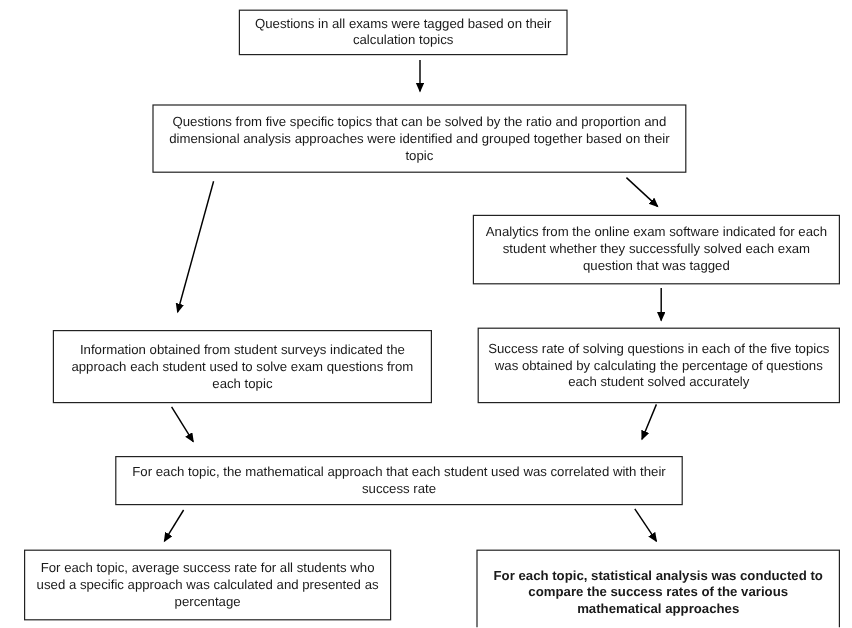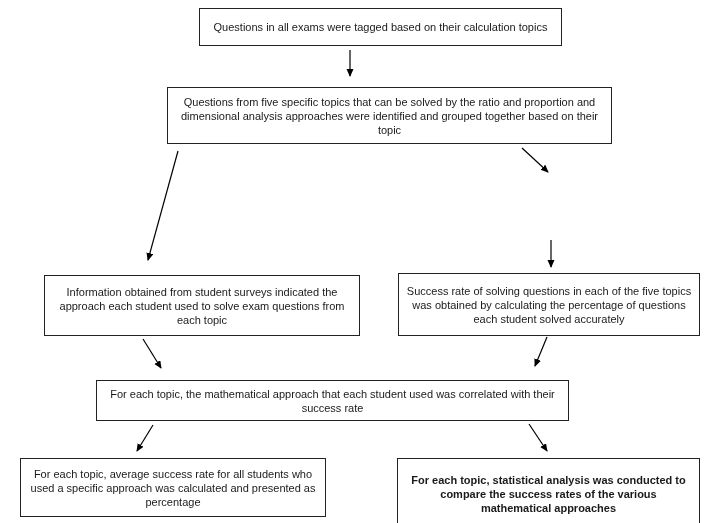--- a/index.html
+++ b/index.html
@@ -30,22 +30,22 @@
     background: #ffffff;
     color: #1a1a1a;
     font-size: 11px;
     line-height: 14px;
     text-align: center;
     display: flex;
     align-items: center;
     justify-content: center;
     padding: 2px 6px;
   }
-  .n1 { left: 199px; top: 8px;   width: 363px; height: 38px; }
-  .n2 { left: 127px; top: 87px;  width: 445px; height: 57px; margin-left: 40px; }
+  .n1 { left: 199px; top: 8px;   width: 274px; height: 38px; }
+  .n2 { left: 127px; top: 87px;  width: 445px; height: 57px; }
   .n3 { left: 394px; top: 179px; width: 306px; height: 58px; }
   .n4 { left: 8px;   top: 275px; width: 316px; height: 61px; margin-left: 36px; }
   .n5 { left: 398px; top: 273px; width: 302px; height: 63px; }
   .n6 { left: 96px; top: 380px; width: 473px; height: 41px; }
   .n7 { left: 8px;   top: 458px; width: 306px; height: 59px; margin-left: 12px; }
   .n8 { left: 397px; top: 458px; width: 303px; height: 71px; font-weight: bold; }
 </style>
 </head>
 <body>
 
@@ -62,19 +62,20 @@
     <line x1="522" y1="148" x2="548" y2="172" stroke="#000" stroke-width="1.2" marker-end="url(#ah)"></line>
     <line x1="551" y1="240" x2="551" y2="267" stroke="#000" stroke-width="1.2" marker-end="url(#ah)"></line>
     <line x1="143" y1="339" x2="161" y2="368" stroke="#000" stroke-width="1.2" marker-end="url(#ah)"></line>
     <line x1="547" y1="337" x2="535" y2="366" stroke="#000" stroke-width="1.2" marker-end="url(#ah)"></line>
     <line x1="153" y1="425" x2="137" y2="451" stroke="#000" stroke-width="1.2" marker-end="url(#ah)"></line>
     <line x1="529" y1="424" x2="547" y2="451" stroke="#000" stroke-width="1.2" marker-end="url(#ah)"></line>
   </svg>
 
   <div class="node n1">Questions in all exams were tagged based on their calculation topics</div>
   <div class="node n2">Questions from five specific topics that can be solved by the ratio and proportion and dimensional analysis approaches were identified and grouped together based on their topic</div>
+  <div class="node n3">Analytics from the online exam software indicated for each student whether they successfully solved each exam question that was tagged</div>
   <div class="node n4">Information obtained from student surveys indicated the approach each student used to solve exam questions from each topic</div>
   <div class="node n5">Success rate of solving questions in each of the five topics was obtained by calculating the percentage of questions each student solved accurately</div>
   <div class="node n6">For each topic, the mathematical approach that each student used was correlated with their success rate</div>
   <div class="node n7">For each topic, average success rate for all students who used a specific approach was calculated and presented as percentage</div>
   <div class="node n8">For each topic, statistical analysis was conducted to compare the success rates of the various mathematical approaches</div>
 
 </div>
 
 </body></html>

